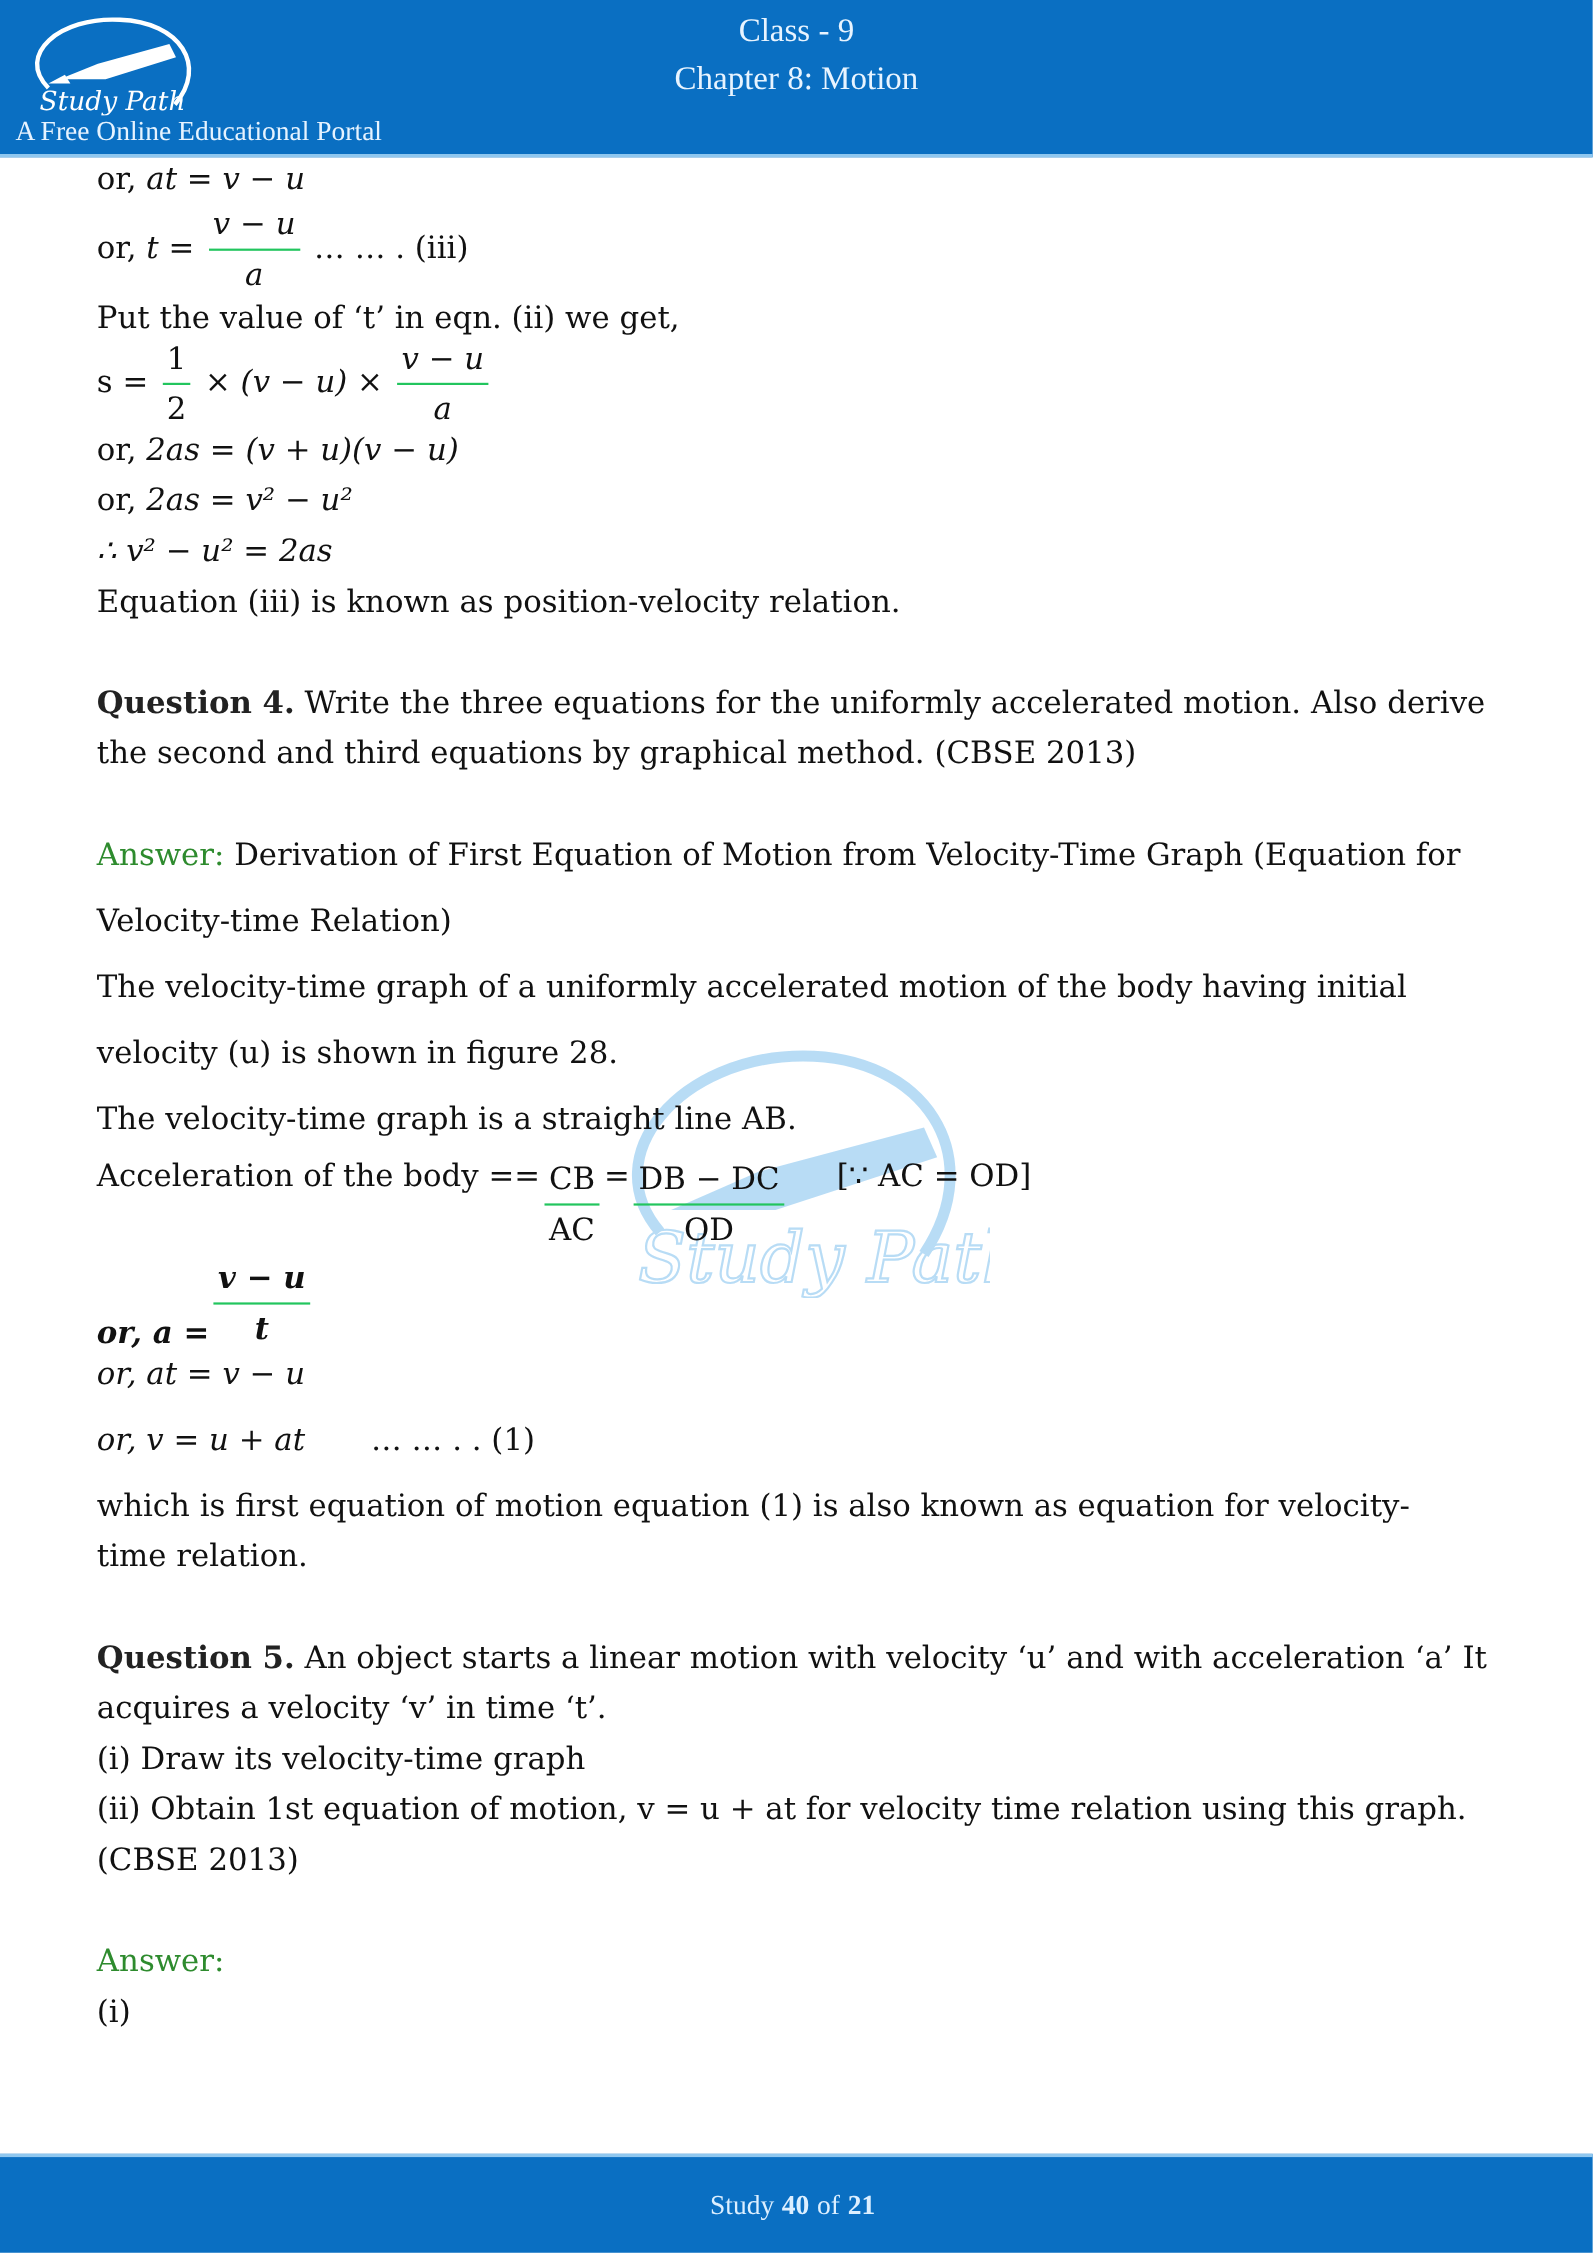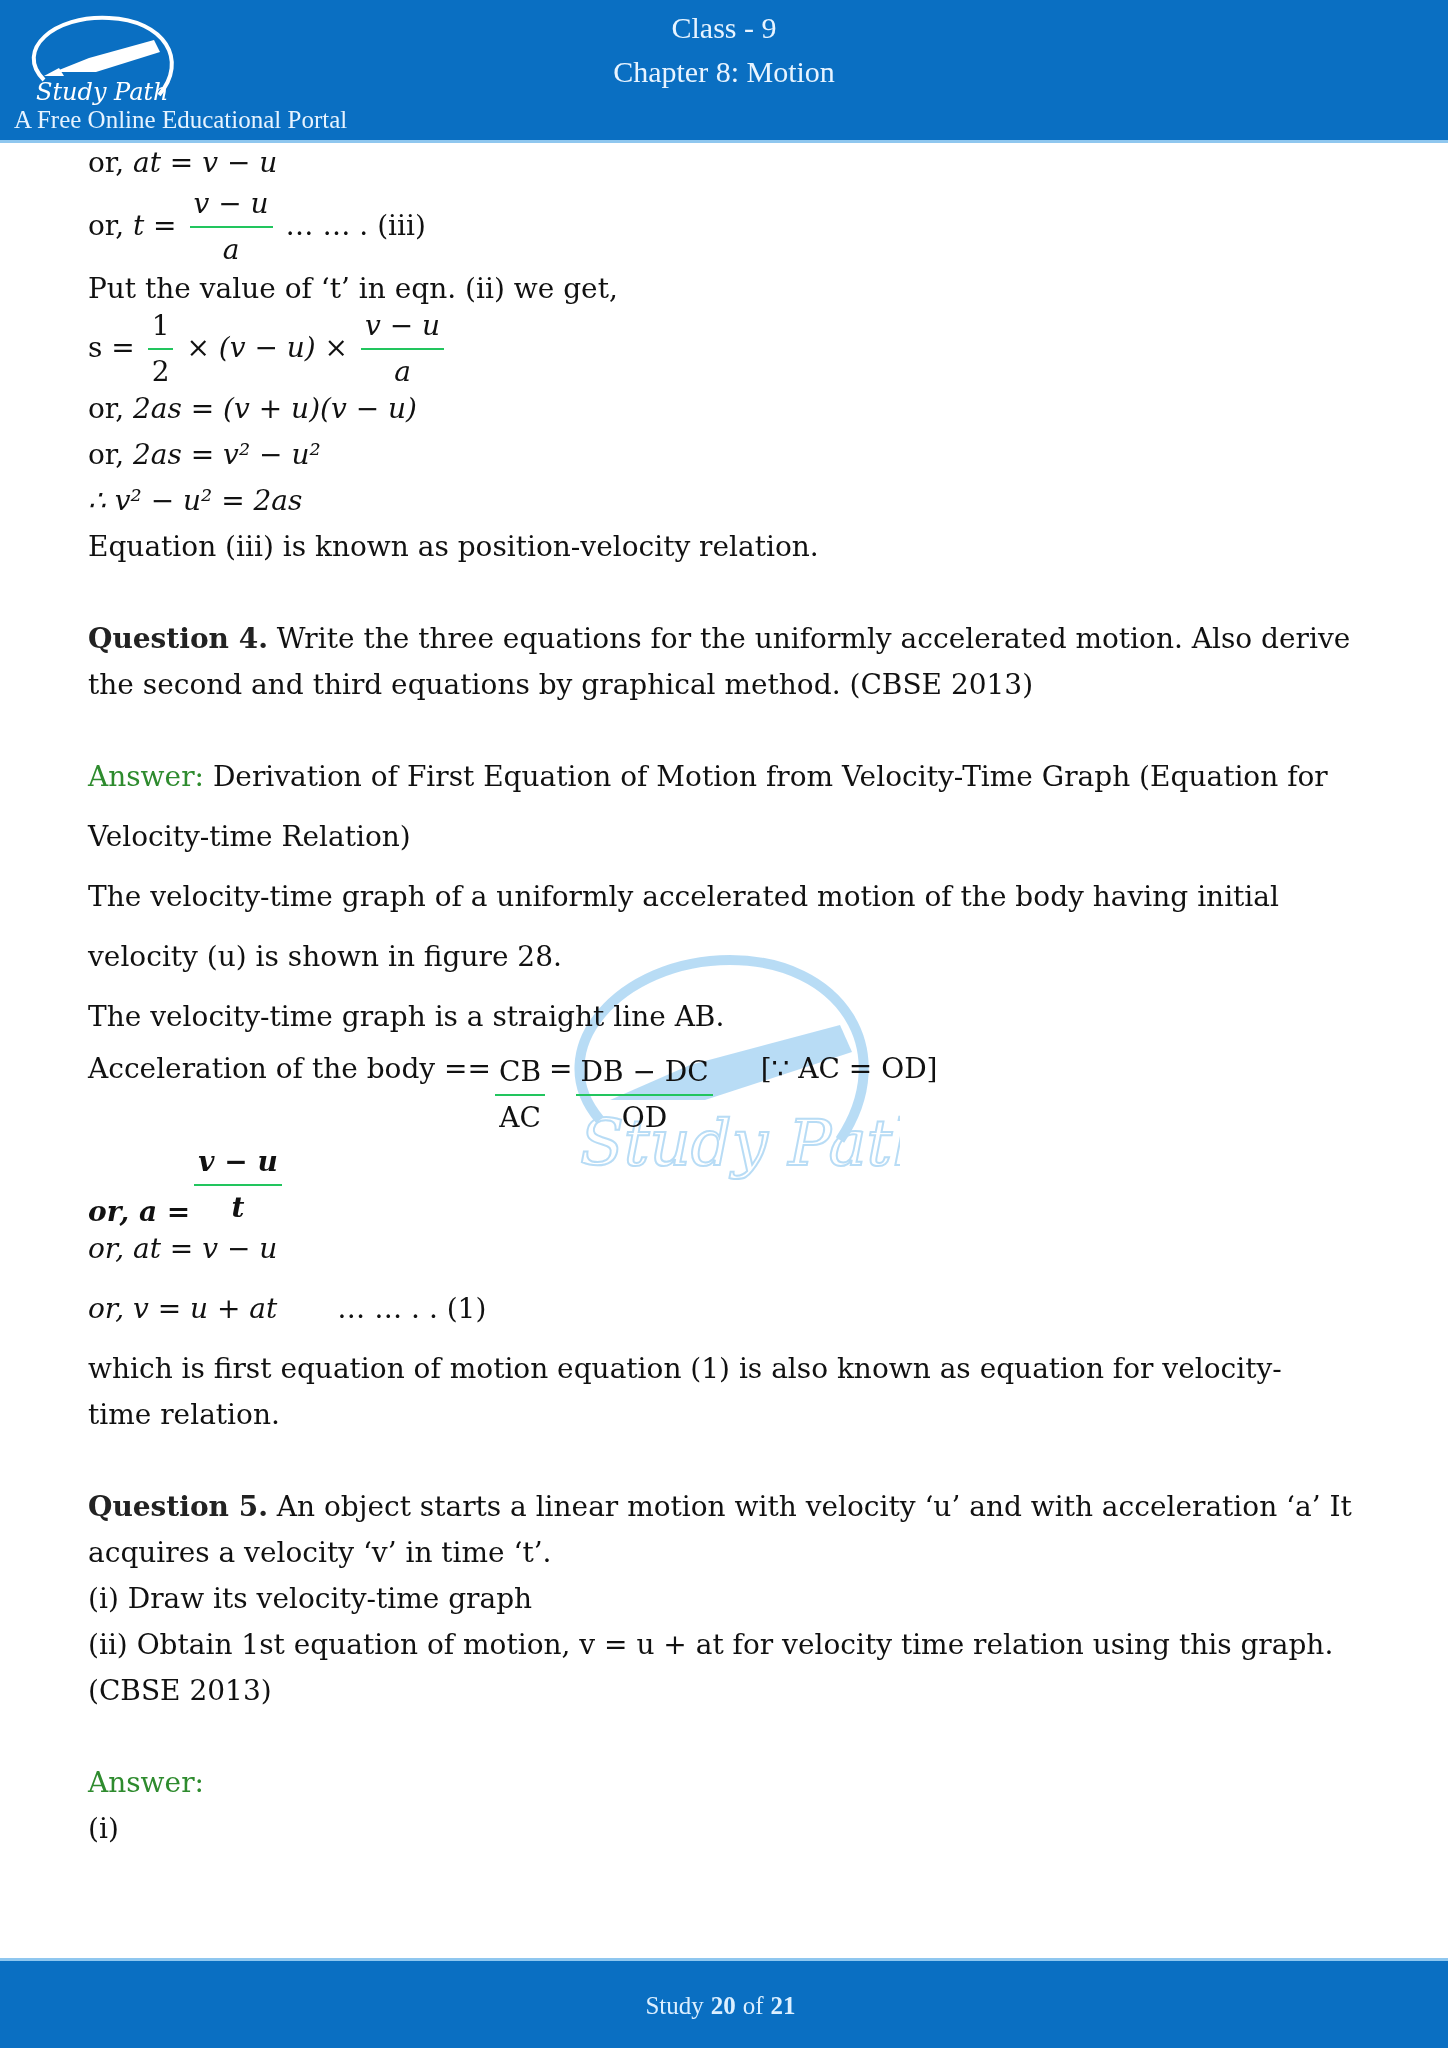--- a/index.html
+++ b/index.html
@@ -149,16 +149,16 @@
   <div class="line" style="top:1534px">(CBSE 2013)</div>
 
   <div class="line" style="top:1626px">
     <span class="a-label">Answer:</span>
   </div>
   <div class="line" style="top:1672px">(i)</div>
 </div>
 
 <div class="footer">
   <span>Study</span>
-  <b>20</b>
+  <b>40</b>
   <span>of</span>
   <b>21</b>
 </div>
 
 </body></html>

